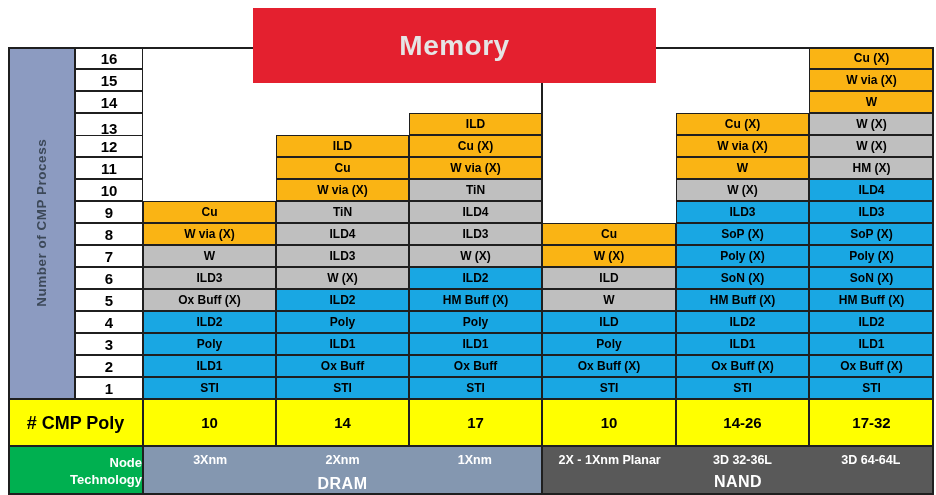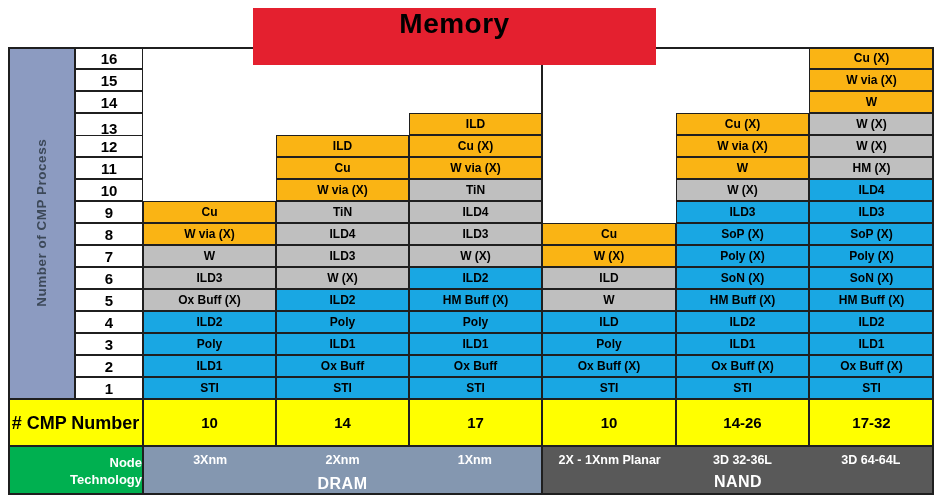--- a/index.html
+++ b/index.html
@@ -23,34 +23,34 @@
   .band{flex-direction:column;justify-content:flex-start;color:#fff;padding-top:3px;}
   .names{display:flex;width:100%;}
   .nname{display:flex;align-items:center;justify-content:center;font-size:12.5px;height:20px;}
   .gname{flex:1;display:flex;align-items:center;justify-content:center;font-size:16px;letter-spacing:.5px;}
   .vdivider{position:absolute;left:541px;top:47px;width:2px;height:352px;background:#1f1f1f;}
   .outer{
     position:absolute;left:8px;top:47px;width:926px;height:448px;box-sizing:border-box;
     border:2px solid #1f1f1f;pointer-events:none;z-index:3;background:transparent;
   }
   .banner{
-    position:absolute;left:253px;top:8px;width:403px;height:57px;z-index:5;
-    display:flex;align-items:flex-start;justify-content:center;
-    color:#000000;font-size:28px;letter-spacing:.5px;
+    position:absolute;left:253px;top:8px;width:403px;height:75px;z-index:5;
+    display:flex;align-items:center;justify-content:center;
+    color:#e5e5e5;font-size:28px;letter-spacing:.5px;
   }
 </style>
 </head>
 <body>
 
 <div class="stage">
   <div id="cmp-table">
     <div class="cell sidebar" style="background: rgb(140, 155, 193);">
       <span class="rot">Number of CMP Process</span>
     </div>
-    <div class="cell cmp-label" style="background: rgb(255, 255, 0);"># CMP Number</div>
+    <div class="cell cmp-label" style="background: rgb(255, 255, 0);"># CMP Poly</div>
     <div class="cell node-label" style="background: rgb(0, 176, 80); align-items: flex-end;">
       <div>Node</div>
       <div>Technology</div>
     </div>
     <div class="vdivider"></div>
     <div class="outer"></div>
   <div class="cell num" style="left: 75px; top: 47px; width: 68px; height: 22px; background: rgb(255, 255, 255);">16</div>
       <div class="cell num" style="left: 75px; top: 69px; width: 68px; height: 22px; background: rgb(255, 255, 255);">15</div>
       <div class="cell num" style="left: 75px; top: 91px; width: 68px; height: 22px; background: rgb(255, 255, 255);">14</div>
       <div class="cell num" style="left: 75px; top: 113px; width: 68px; height: 30px; background: rgb(255, 255, 255);">13</div>

